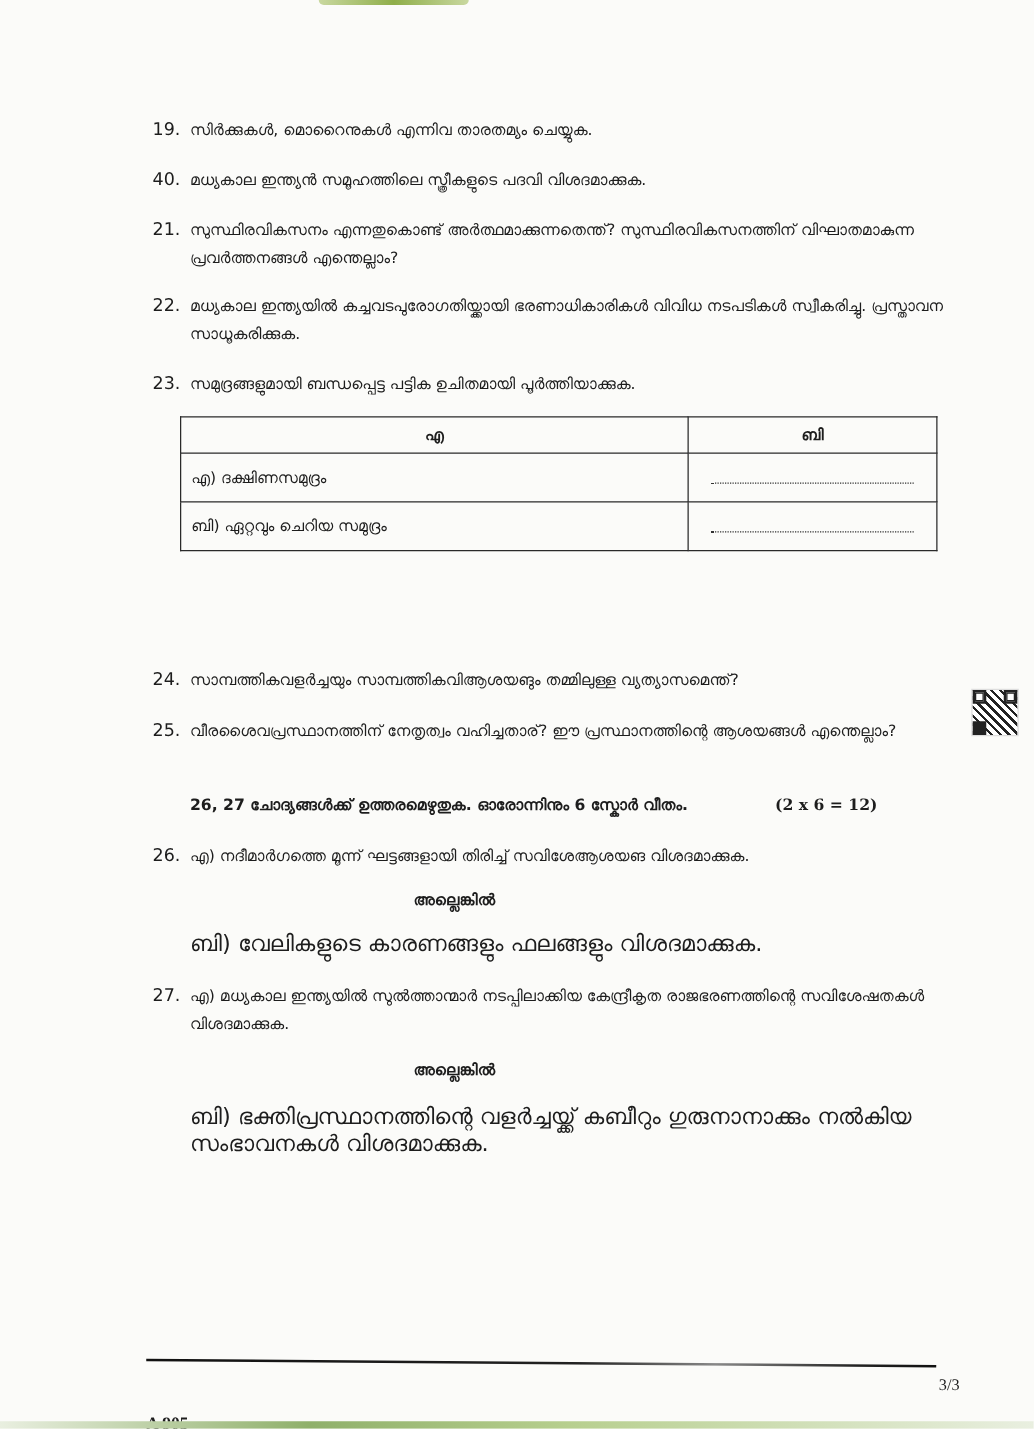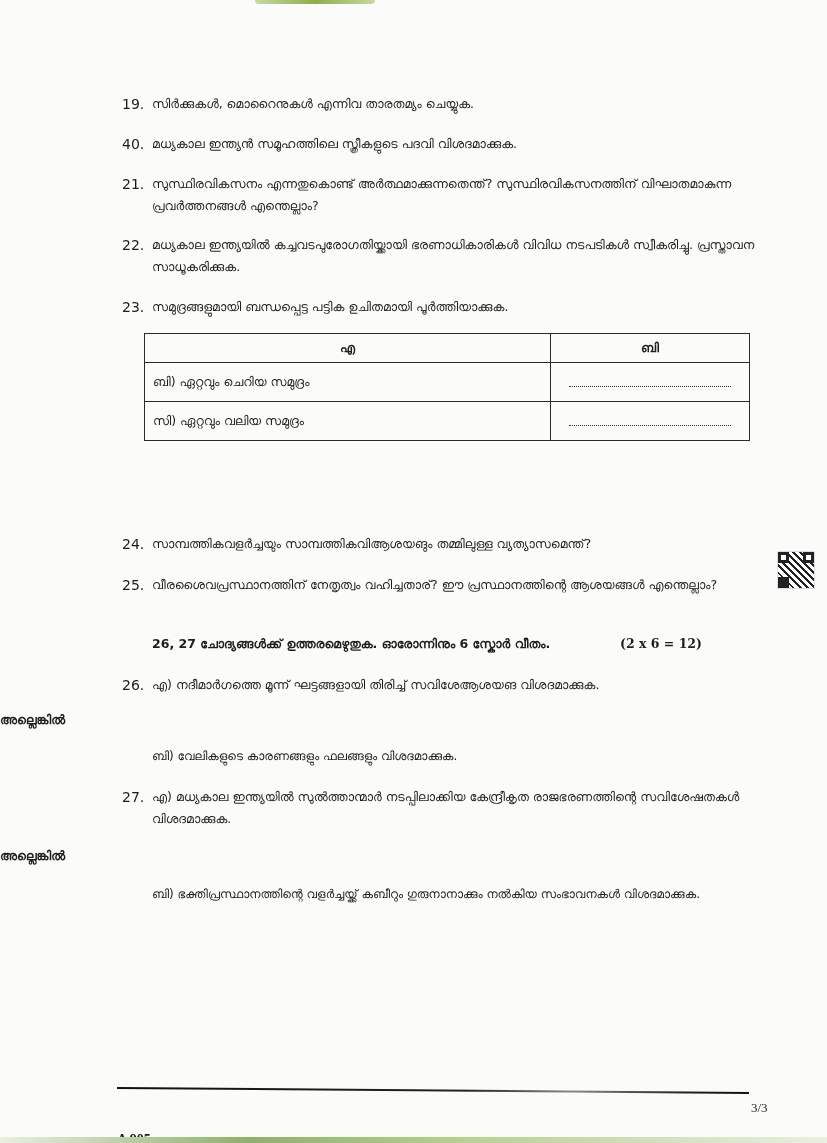--- a/index.html
+++ b/index.html
@@ -17,28 +17,28 @@
   .bottom-strip {
     position: absolute; left: 0; bottom: 0; width: 827px; height: 6px;
     background: linear-gradient(90deg, #e9efe0 0%, #8fb06a 30%, #b7cf8e 55%, #e9efe0 100%);
   }
   .q {
     position: absolute; left: 122px; font-size: 12.5px; line-height: 22px;
   }
   .q .num { position: absolute; left: 0; top: 0; font-size: 14px; }
   .q .txt { position: absolute; left: 30px; top: 0; width: 620px; }
   .center-bold {
-    position: absolute; left: 0; width: 727px; text-align: left;
+    position: absolute; left: 0; width: 727px; text-align: center;
     font-weight: bold; font-size: 12.5px;
   }
   .instruction {
     position: absolute; left: 152px; top: 636px; font-weight: bold; font-size: 12.5px;
   }
   .instruction .marks { position: absolute; left: 468px; top: 0; font-family: "DejaVu Serif", serif; white-space: nowrap; }
-  .sub-b { position: absolute; left: 152px; font-size: 12px; line-height: 22px; width: 610px; }
+  .sub-b { position: absolute; left: 152px; font-size: 18px; line-height: 22px; width: 610px; }
 
   table.match {
     position: absolute; left: 144px; top: 333px; width: 606px;
     border-collapse: collapse; font-size: 12.5px;
   }
   table.match td, table.match th {
     border: 1.6px solid #2a2a2a; padding: 0 8px;
   }
   table.match th { height: 28px; font-weight: bold; text-align: center; }
   table.match td { height: 38px; }
@@ -106,25 +106,25 @@
   <span class="txt">സമുദ്രങ്ങളുമായി ബന്ധപ്പെട്ട പട്ടിക ഉചിതമായി പൂർത്തിയാക്കുക.</span>
 </div>
 
 <table class="match">
   <tbody>
       <tr>
     <th>എ</th>
     <th>ബി</th>
   </tr>
   <tr>
-    <td class="col-a">ബി) ഏറ്റവും ചെറിയ സമുദ്രം</td>
+    <td class="col-a">എ) ദക്ഷിണസമുദ്രം</td>
     <td class="col-b"><span class="dots"></span></td>
   </tr>
   <tr>
-    <td class="col-a">സി) ഏറ്റവും വലിയ സമുദ്രം</td>
+    <td class="col-a">ബി) ഏറ്റവും ചെറിയ സമുദ്രം</td>
     <td class="col-b"><span class="dots"></span></td>
   </tr>
 </tbody>
   </table>
 
 <div class="q" style="top:533px;">
   <span class="num">24.</span>
   <span class="txt">സാമ്പത്തികവളർച്ചയും സാമ്പത്തികവിആശയങും തമ്മിലുള്ള വ്യത്യാസമെന്ത്?</span>
 </div>
 

